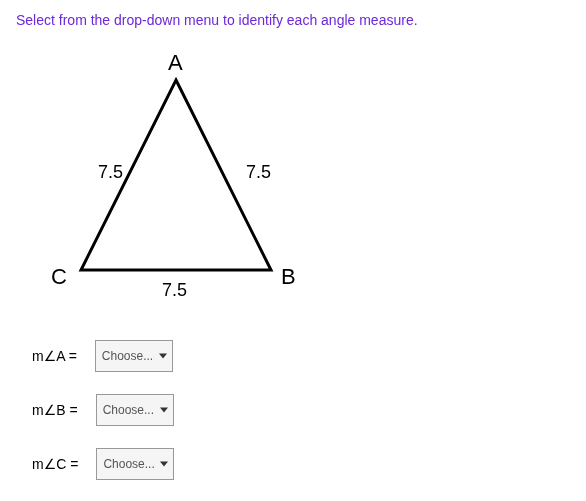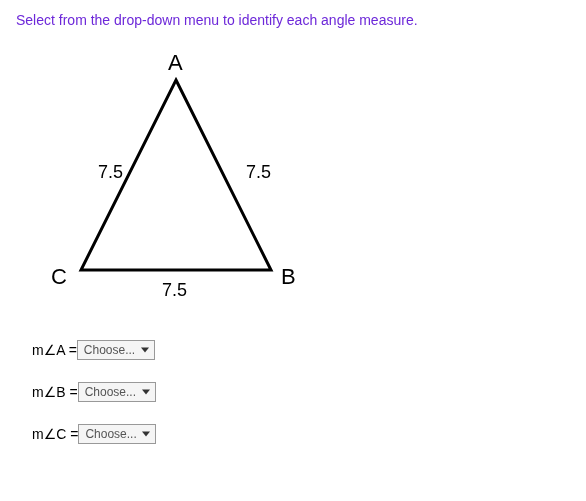--- a/index.html
+++ b/index.html
@@ -61,26 +61,27 @@
       font-size: 14px;
       color: #000;
       white-space: nowrap;
     }
     .dropdown {
       border: 1px solid #999;
       background: #f5f5f5;
       font-size: 12px;
       color: #555;
       padding: 1px 18px 1px 6px;
-      height: 20px;
+      height: 32px;
       position: relative;
       display: inline-flex;
       align-items: center;
       cursor: pointer;
       min-width: 78px;
+      margin-left: 18px;
     }
     .dropdown::after {
       content: '';
       position: absolute;
       right: 5px;
       top: 50%;
       transform: translateY(-50%);
       width: 0;
       height: 0;
       border-left: 4px solid transparent;

